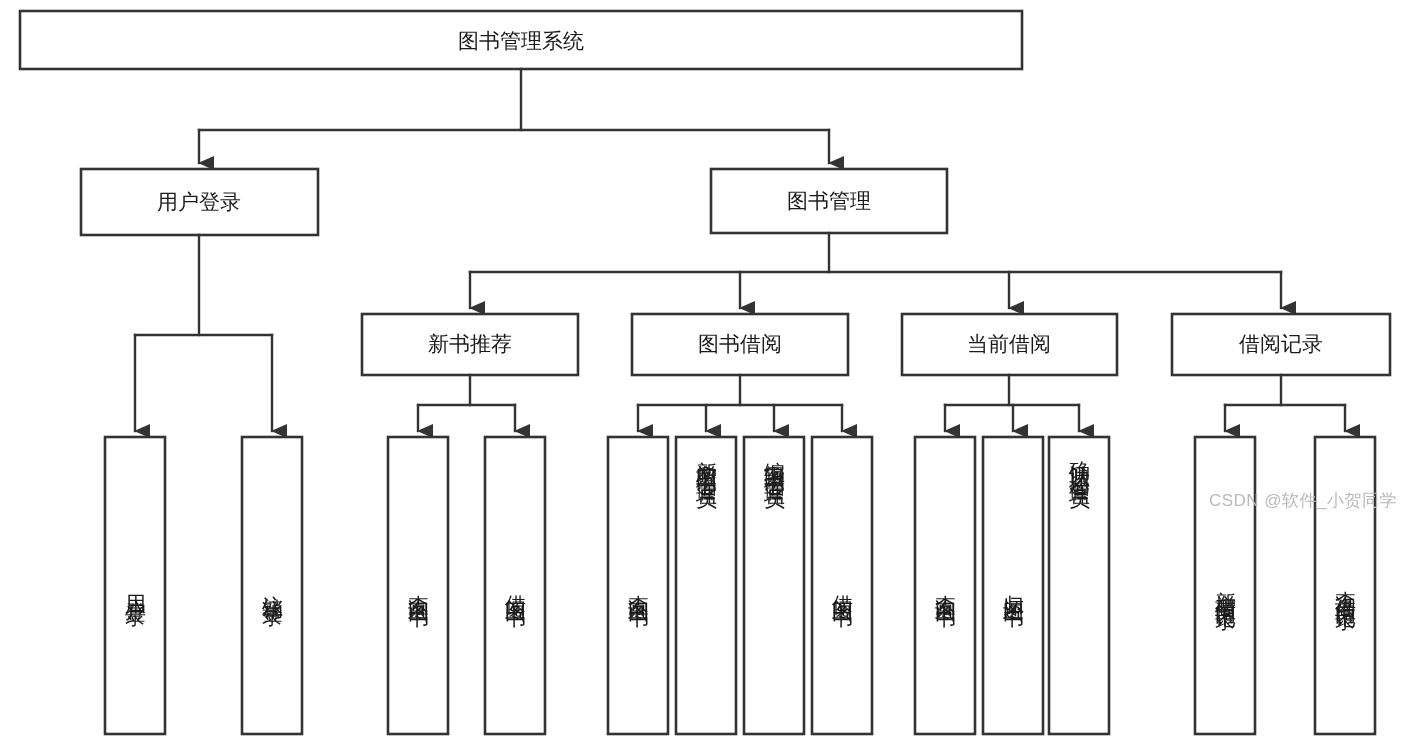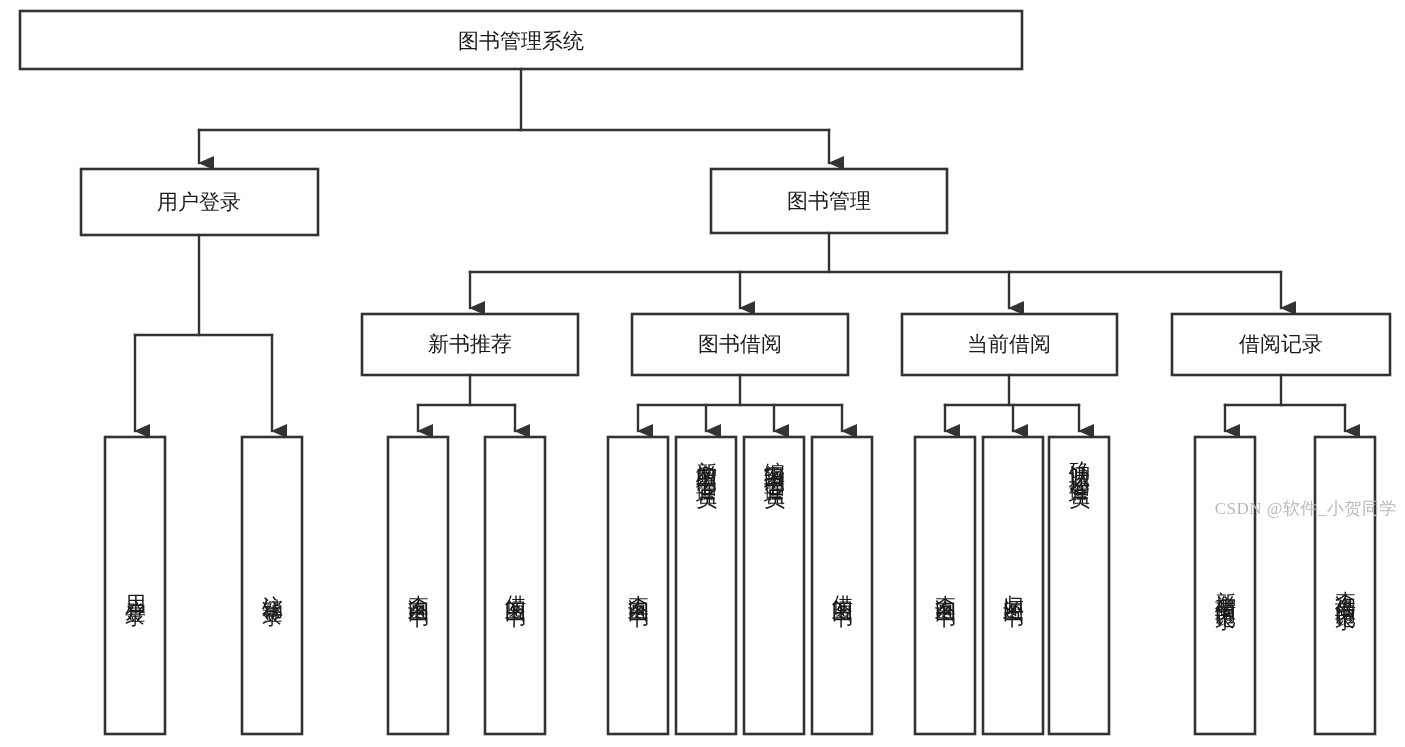--- a/index.html
+++ b/index.html
@@ -60,22 +60,22 @@
     font-family: "DejaVu Sans", "Liberation Sans", sans-serif;
     font-size: 21px;
     line-height: 1.18;
     letter-spacing: 4px;
     color: #1a1a1a;
     white-space: nowrap;
   }
   .watermark {
     position: absolute;
     right: 8px;
-    bottom: 12px;
-    font-family: Liberation Serif, serif;
+    bottom: 20px;
+    font-family: Liberation Sans, sans-serif;
     font-size: 17px;
     color: #b9b9b9;
     letter-spacing: 0.5px;
     white-space: nowrap;
   }
 </style>
 </head>
 <body>
 
 <div id="diagram-root">

